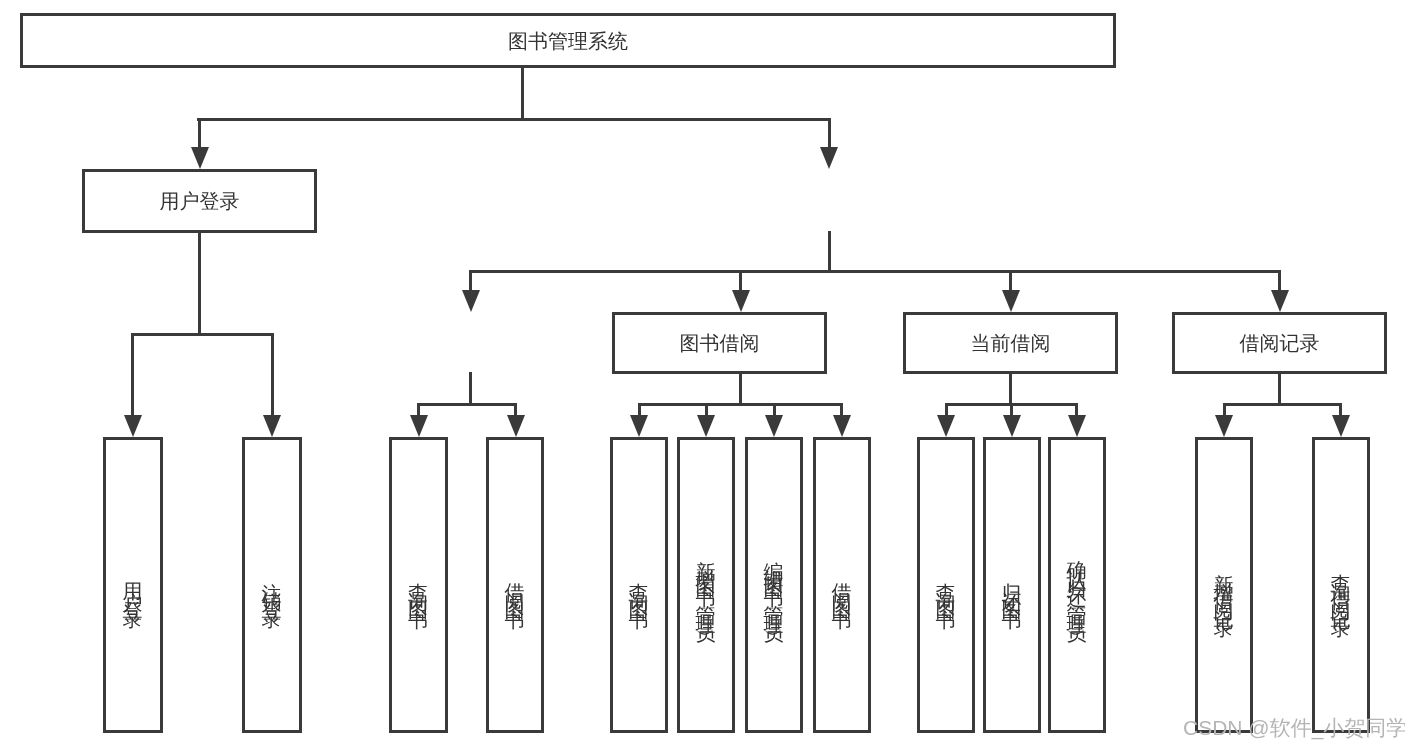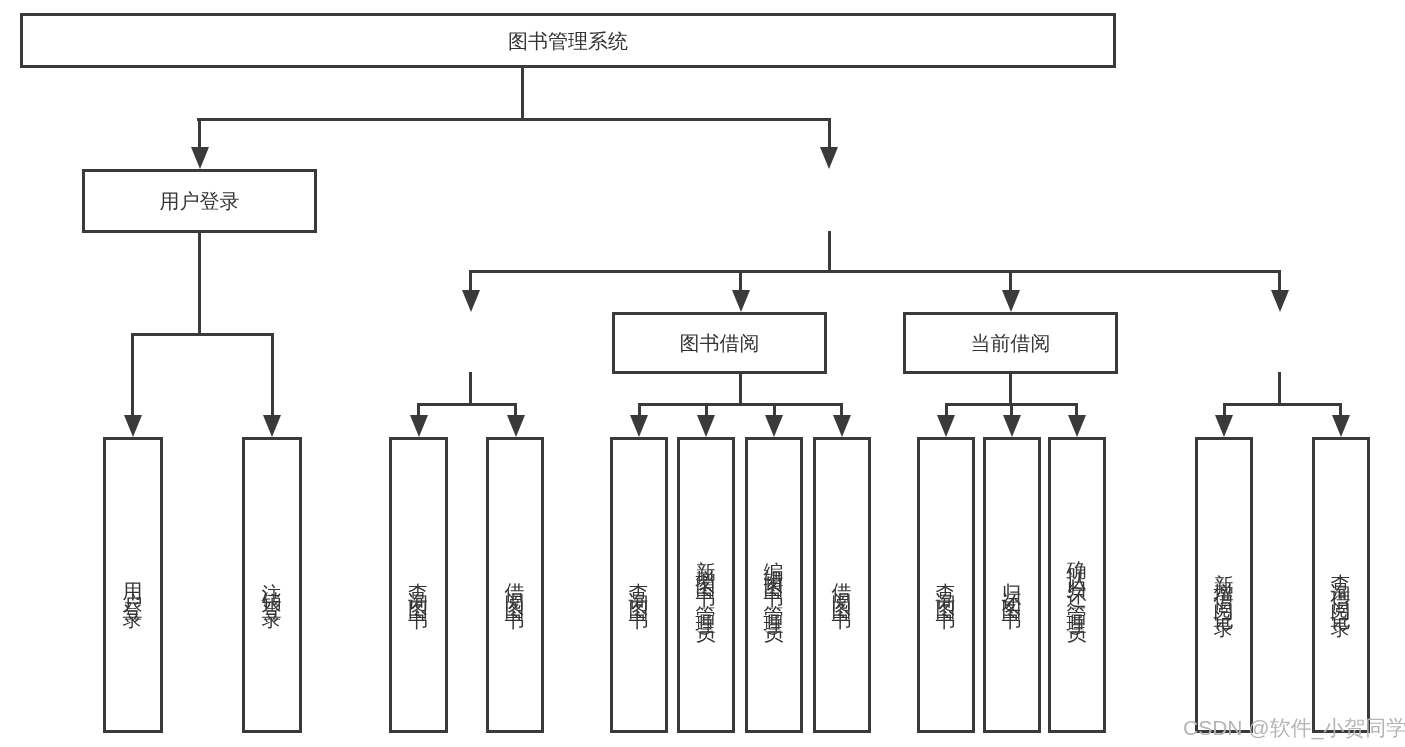--- a/index.html
+++ b/index.html
@@ -100,20 +100,23 @@
   <div class="arrow-down" style="left:1002px; top:290px;"></div>
   <div class="v-line" style="left:1278px; top:270px; height:22px;"></div>
   <div class="arrow-down" style="left:1271px; top:290px;"></div>
 
   <div class="box" style="left:612px; top:312px; width:215px; height:62px;">
     <span class="label">图书借阅</span>
   </div>
   <div class="box" style="left:903px; top:312px; width:215px; height:62px;">
     <span class="label">当前借阅</span>
   </div>
+  <div class="box" style="left:1172px; top:312px; width:215px; height:62px;">
+    <span class="label">借阅记录</span>
+  </div>
 
   <div class="v-line" style="left:469px; top:372px; height:33px;"></div>
   <div class="h-line" style="left:417px; top:403px; width:100px;"></div>
   <div class="v-line" style="left:417px; top:403px; height:14px;"></div>
   <div class="arrow-down" style="left:410px; top:415px;"></div>
   <div class="v-line" style="left:514px; top:403px; height:14px;"></div>
   <div class="arrow-down" style="left:507px; top:415px;"></div>
 
   <div class="box" style="left:389px; top:437px; width:59px; height:296px;">
     <span class="label vertical">查询图书</span>

